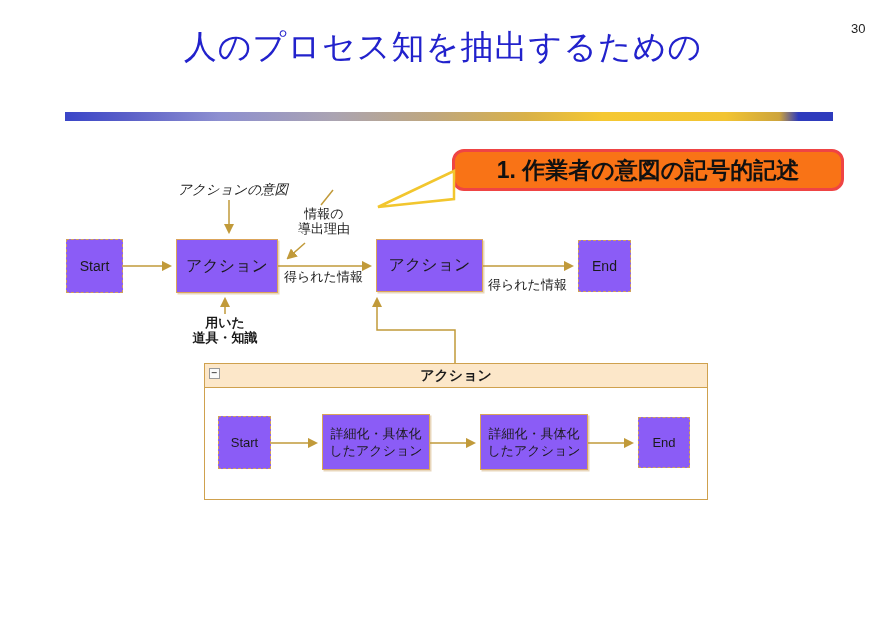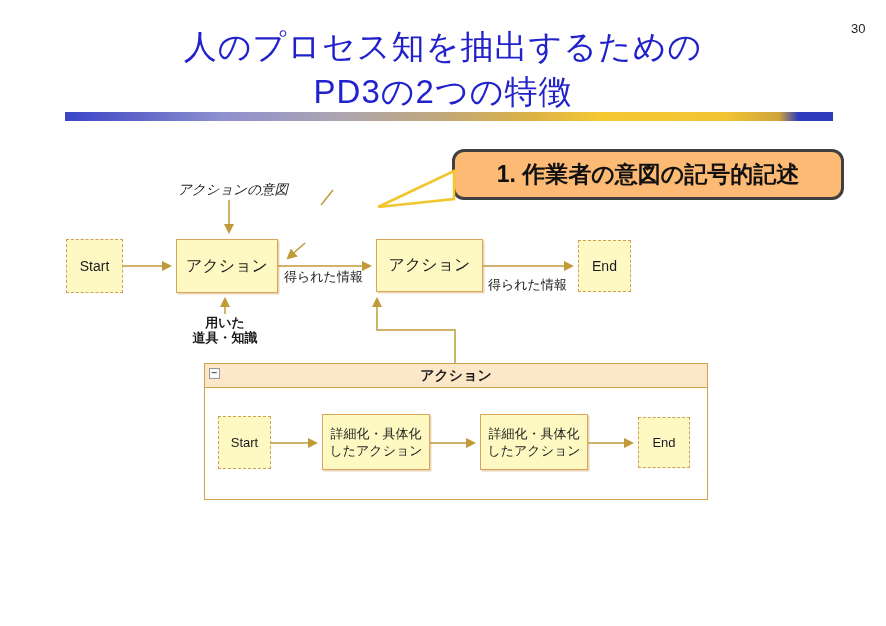--- a/index.html
+++ b/index.html
@@ -14,28 +14,28 @@
     font-size:33px;font-weight:normal;line-height:45px;color:#2222cc;letter-spacing:1px;
   }
   .title-rule{
     position:absolute;left:65px;top:112px;width:768px;height:9px;
     background:linear-gradient(to right,
       #3a46c8 0%, #5a5fc8 8%, #8d8fd0 20%, #aba4b2 35%, #bfa77e 48%,
       #d9b148 60%, #f5c832 70%, #f2c433 86%, #cda43c 93%, #2e3bbd 95.5%, #2e3bbd 100%);
   }
   
   .callout{
-    position:absolute;left:452px;top:149px;width:392px;height:51px;box-sizing:border-box;
-    background:#fdba74;border:3px solid #404040;border-radius:12px;
+    position:absolute;left:452px;top:149px;width:392px;height:42px;box-sizing:border-box;
+    background:#f97316;border:3px solid #ef4444;border-radius:12px;
     display:flex;align-items:center;justify-content:center;
     font-size:23px;font-weight:bold;color:#111;white-space:nowrap;
   }
   
   .node{
-    position:absolute;box-sizing:border-box;background:#fef9c3;
+    position:absolute;box-sizing:border-box;background:#8b5cf6;
     display:flex;flex-direction:column;align-items:center;justify-content:center;
     text-align:center;color:#1a1a1a;
   }
   .solid{border:1.5px solid #dba45a;box-shadow:1.5px 1.5px 0 rgba(205,165,105,.45);}
   .dashed{border:1px dashed #cfa05a;}
   .n-start1{left:66px;top:239px;width:57px;height:54px;font-size:14px;}
   .n-action1{left:176px;top:239px;width:102px;height:54px;font-size:16px;}
   .n-action2{left:376px;top:239px;width:107px;height:53px;font-size:16px;}
   .n-end1{left:578px;top:240px;width:53px;height:52px;font-size:14px;}
   
@@ -69,21 +69,20 @@
 </style>
 </head>
 <body>
 
 <div id="slide">
 
   <div class="page-num">30</div>
 
   <div class="title">
     <div>人のプロセス知を抽出するための</div>
-    <div>PD3の2つの特徴</div>
   </div>
   <div class="title-rule"></div>
 
   <div class="callout">
     <span>1. 作業者の意図の記号的記述</span>
   </div>
 
   <div class="node dashed n-start1">
     <span>Start</span>
   </div>
@@ -91,20 +90,24 @@
     <span>アクション</span>
   </div>
   <div class="node solid n-action2">
     <span>アクション</span>
   </div>
   <div class="node dashed n-end1">
     <span>End</span>
   </div>
 
   <div class="lbl l-intent">アクションの意図</div>
+  <div class="lbl l-reason">
+    <div>情報の</div>
+    <div>導出理由</div>
+  </div>
   <div class="lbl l-obtained1">得られた情報</div>
   <div class="lbl l-obtained2">得られた情報</div>
   <div class="lbl l-tools">
     <div>用いた</div>
     <div>道具・知識</div>
   </div>
 
   <div class="container-box">
     <div class="container-header">
       <div class="collapse-btn">−</div>

